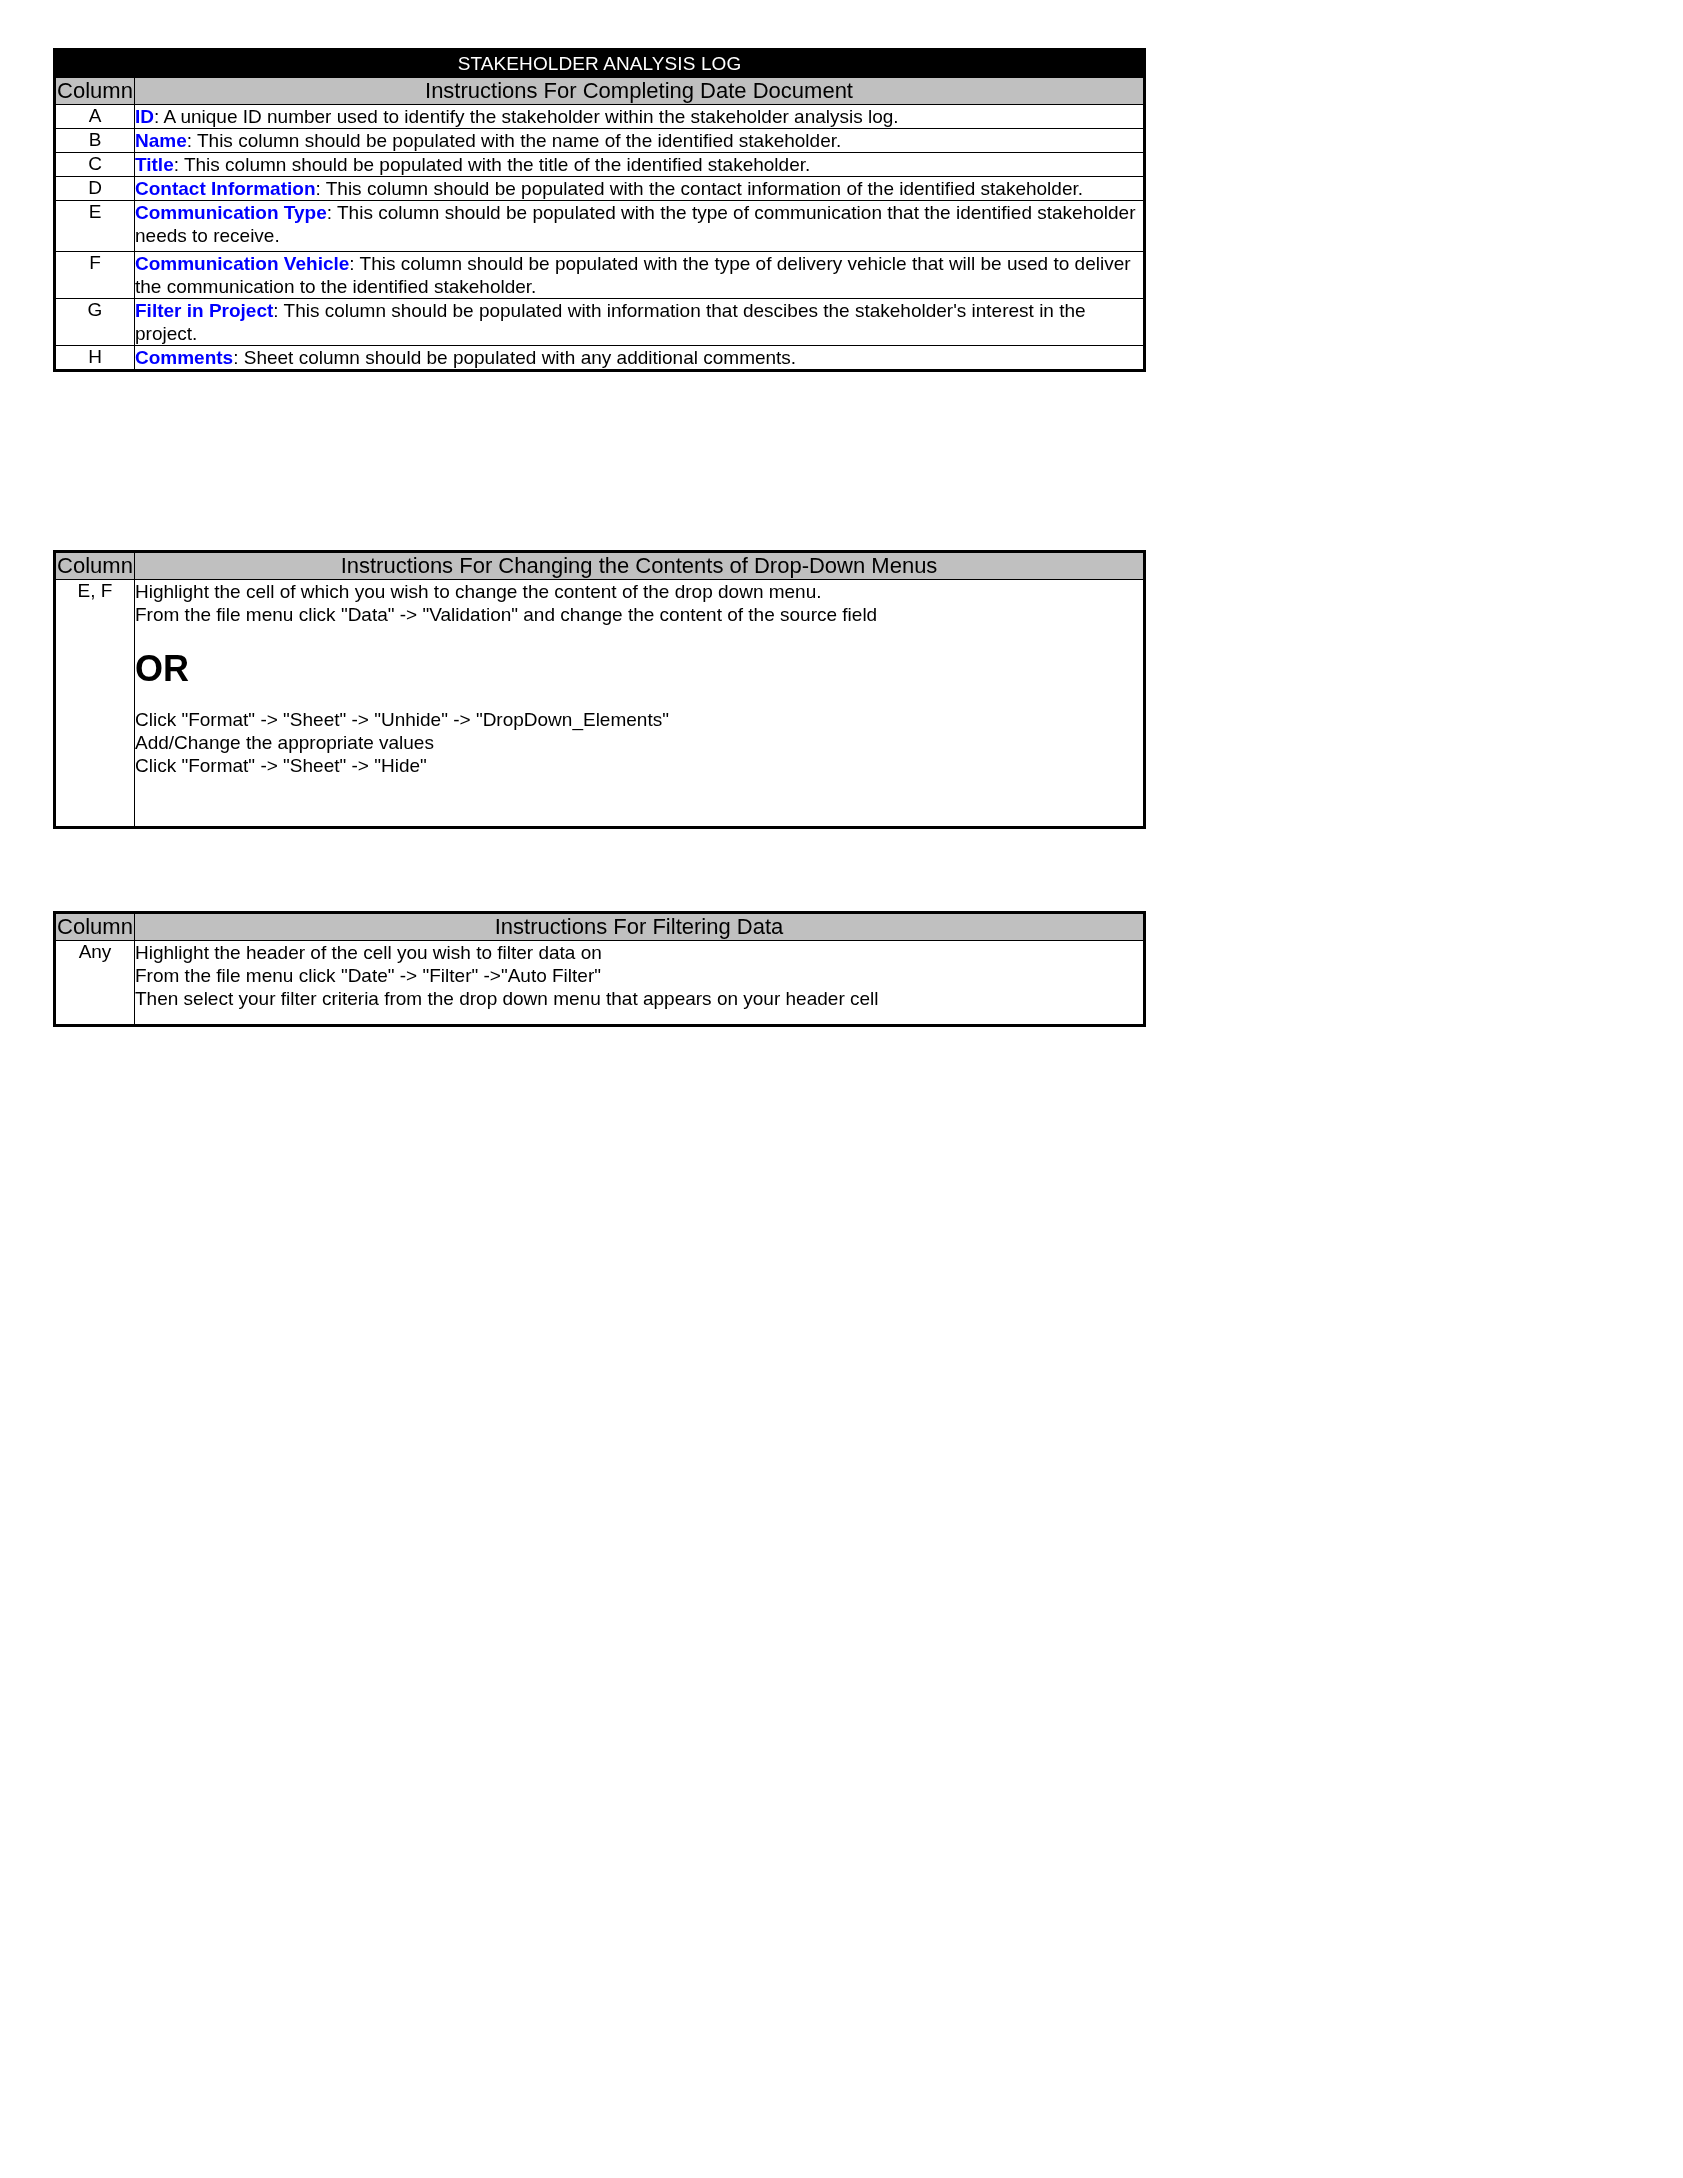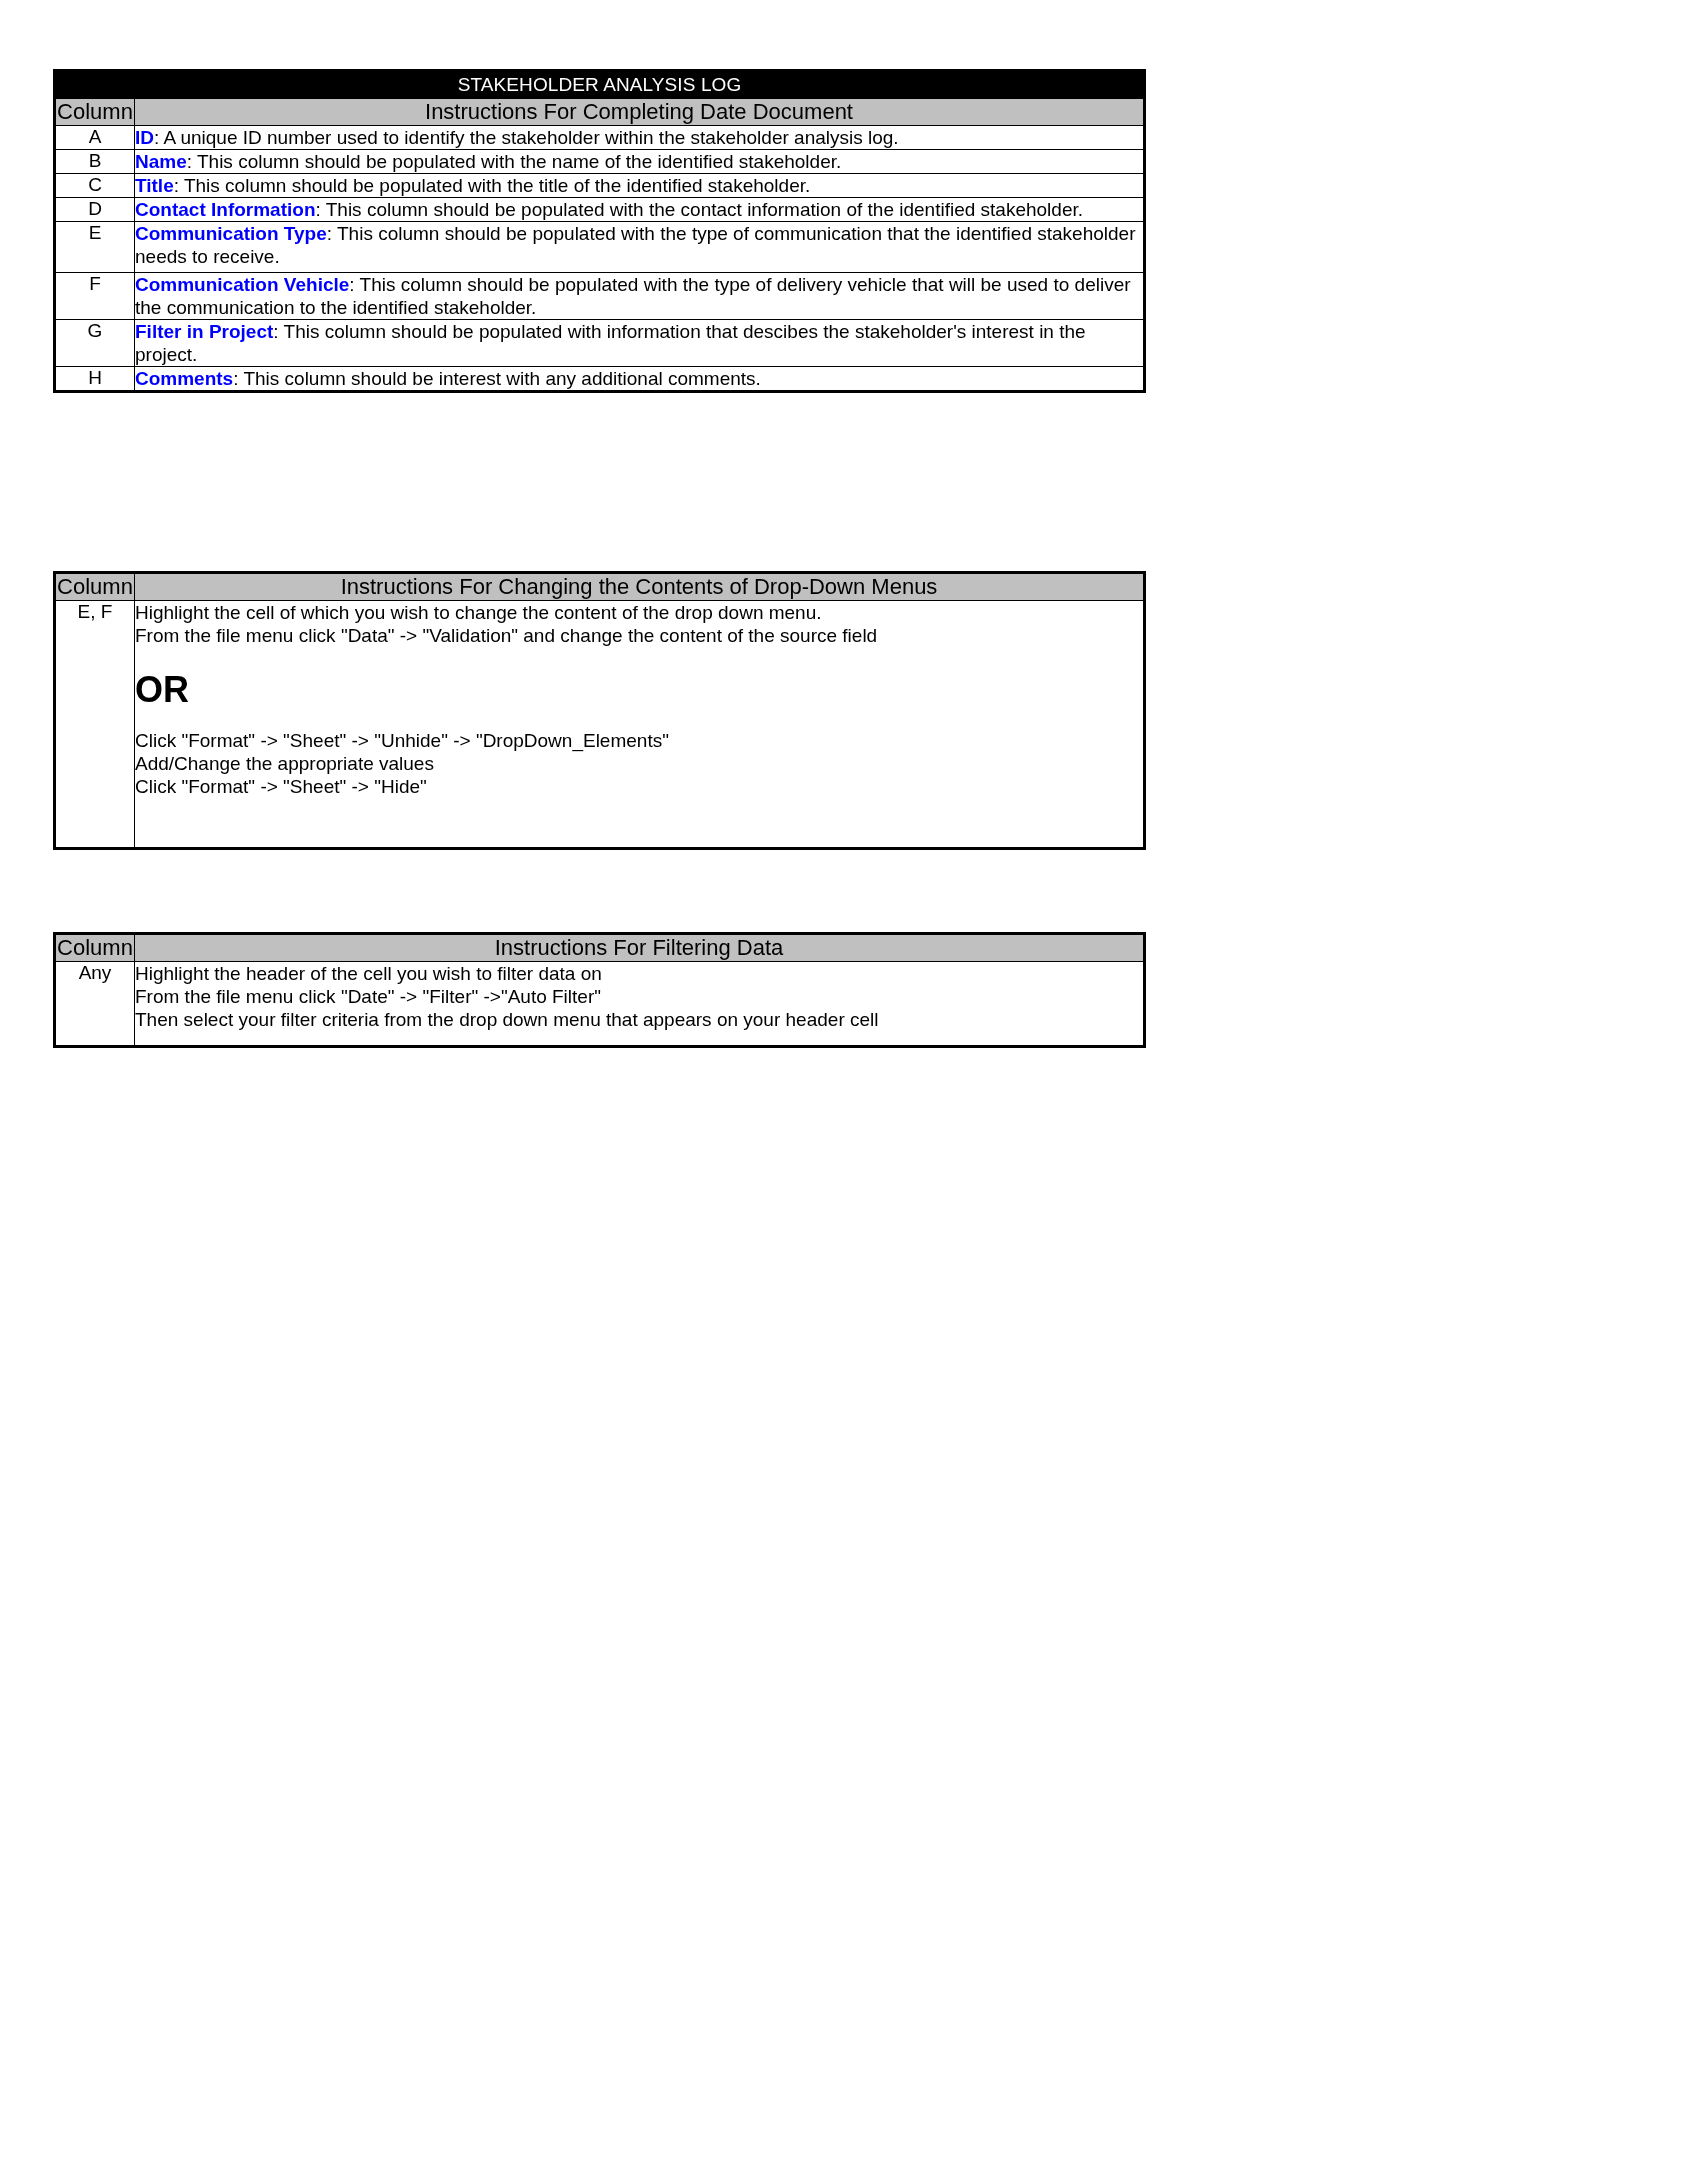--- a/index.html
+++ b/index.html
@@ -21,21 +21,20 @@
     background: #ffffff;
   }
 
   
   .sheet-table {
     position: absolute;
     border-collapse: collapse;
     table-layout: fixed;
     border: 3px solid #000000;
     background: #ffffff;
-    margin-top: 21px;
   }
   .sheet-table td, .sheet-table th {
     border: 1px solid #000000;
     padding: 0;
     vertical-align: top;
     font-weight: normal;
   }
 
   
   .title-bar {
@@ -137,21 +136,21 @@
       <tr>
         <td class="col-cell" style="height:46px">F</td>
         <td class="body-cell"><span class="kw">Communication Vehicle</span><span>: This column should be populated with the type of delivery vehicle that will be used to deliver the communication to the identified stakeholder.</span></td>
       </tr>
       <tr>
         <td class="col-cell" style="height:23px">G</td>
         <td class="body-cell"><span class="kw">Filter in Project</span><span>: This column should be populated with information that descibes the stakeholder's interest in the project.</span></td>
       </tr>
       <tr>
         <td class="col-cell" style="height:23px">H</td>
-        <td class="body-cell"><span class="kw">Comments</span><span>: This column should be interest with any additional comments.</span></td>
+        <td class="body-cell"><span class="kw">Comments</span><span>: Sheet column should be populated with any additional comments.</span></td>
       </tr>
     </tbody>
   </table>
 
   <table class="sheet-table" id="t2" style="left:53px; top:550px; width:1090px;">
     <colgroup>
         <col style="width:80px">
         <col style="width:1010px">
       </colgroup>
     <tbody>

